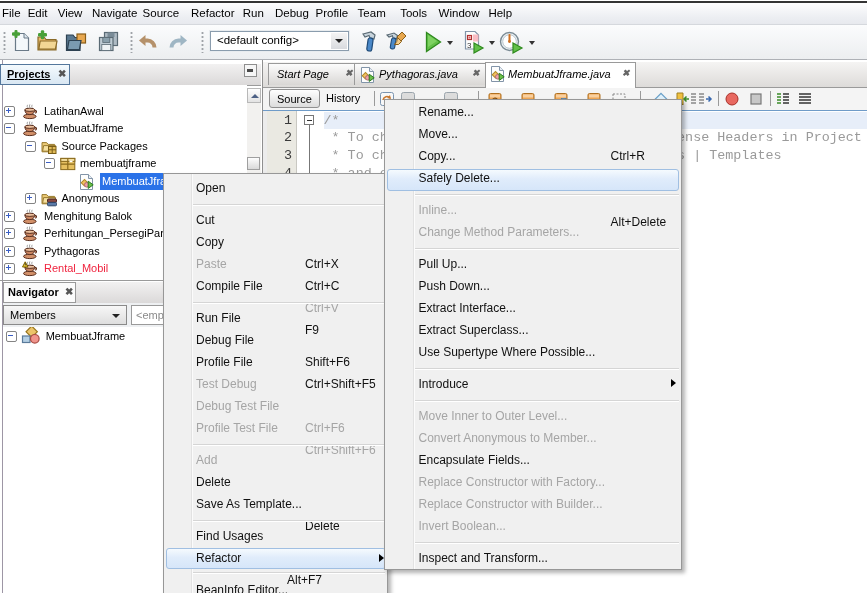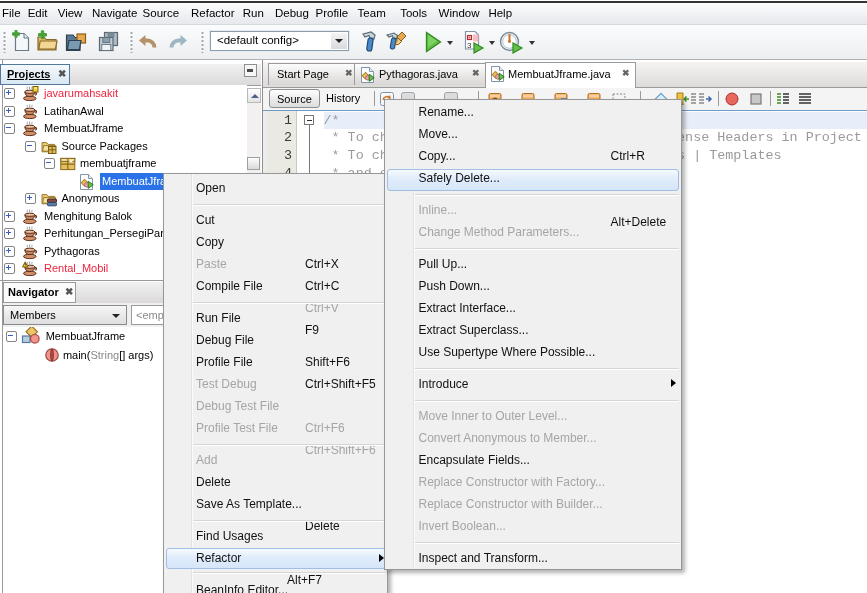--- a/index.html
+++ b/index.html
@@ -139,38 +139,20 @@
   <div class="ab ptabrow" style="left:3px;top:4px;width:258px;height:21px;"></div>
   <div class="ab" style="left:0px;top:4px;width:70px;height:21px;background:linear-gradient(#f4fafd,#d9e7f3);border:1px solid #54779c;box-sizing:border-box;">
     <span style="position:absolute;left:6px;top:3px;font-size:11px;font-weight:bold;text-decoration:underline;">Projects</span>
     <span style="position:absolute;left:57px;top:3px;font-size:10px;color:#555;font-weight:bold;">✖</span>
   </div>
   <div class="ab" style="left:244px;top:4px;width:11px;height:11px;background:#f6f6f6;border:1px solid #8e8e8e;">
     <div style="position:absolute;left:2px;top:4px;width:6px;height:2.5px;background:#4a4a4a;"></div>
   </div>
 
   <div class="ab" id="ptree" style="left:3px;top:25px;width:244px;height:222px;background:#fff;overflow:hidden;">
-      <div class="trow" style="left: 0px; top: 0px; width: 244px;">
-        <div class="ebox plus" style="left:1px;top:3.2px;">
-          <i></i>
-          <b></b>
-        </div>
-        <div style="position:absolute;left:19px;top:1px;"><svg width="17" height="16" viewBox="0 0 17 16">
-            <path d="M5.6,0.8 q-1,1.4 0,2.8" stroke="#9a9a9a" fill="none" stroke-width="0.9"></path>
-            <path d="M7.9,0.4 q-1,1.6 0,3.2" stroke="#9a9a9a" fill="none" stroke-width="0.9"></path>
-            <path d="M10.2,0.8 q-1,1.4 0,2.8" stroke="#9a9a9a" fill="none" stroke-width="0.9"></path>
-            <ellipse cx="7.8" cy="12.4" rx="6.3" ry="2.2" fill="#d29069" stroke="#5a3020" stroke-width="1"></ellipse>
-            <path d="M12.9,6.4 q3,0.3 0.5,3" stroke="#5a3020" fill="#d29069" stroke-width="1.1"></path>
-            <path d="M2.8,5.8 Q3.3,10.6 7.8,10.6 Q12.3,10.6 12.8,5.8 Z" fill="#ca8560" stroke="#5a3020" stroke-width="1"></path>
-            <ellipse cx="7.8" cy="5.8" rx="5" ry="1.6" fill="#eec29f" stroke="#5a3020" stroke-width="1"></ellipse>
-            <rect x="11" y="0.5" width="5" height="5.5" fill="#f3cf35" stroke="#7a6000" stroke-width="1"></rect>
-            <rect x="12" y="1.5" width="3" height="1.2" fill="#fcf0a8"></rect>
-          </svg></div>
-        <span style="position:absolute;left:41px;top:0;color:#f0233e;">javarumahsakit</span>
-      </div>
       <div class="trow" style="left: 0px; top: 17.5px; width: 244px;">
         <div class="ebox plus" style="left:1px;top:3.2px;">
           <i></i>
           <b></b>
         </div>
         <div style="position:absolute;left:19px;top:1px;"><svg width="17" height="16" viewBox="0 0 17 16">
             <path d="M5.6,0.8 q-1,1.4 0,2.8" stroke="#9a9a9a" fill="none" stroke-width="0.9"></path>
             <path d="M7.9,0.4 q-1,1.6 0,3.2" stroke="#9a9a9a" fill="none" stroke-width="0.9"></path>
             <path d="M10.2,0.8 q-1,1.4 0,2.8" stroke="#9a9a9a" fill="none" stroke-width="0.9"></path>
             <ellipse cx="7.8" cy="12.4" rx="6.3" ry="2.2" fill="#d29069" stroke="#5a3020" stroke-width="1"></ellipse>
@@ -355,37 +337,30 @@
         <div class="ebox" style="left:2.5px;top:3.5px;">
           <i></i>
         </div>
         <div style="position:absolute;left:18px;top:0px;"><svg width="20" height="17" viewBox="0 0 20 17">
             <rect x="6.7" y="0.7" width="8" height="8" fill="#ecc46a" stroke="#99771e" stroke-width="1.2" transform="rotate(45 10.7 4.7)"></rect>
             <rect x="1.5" y="9" width="7.5" height="6.5" fill="#b4cfe4" stroke="#5a7a9a" stroke-width="1.2"></rect>
             <circle cx="13.8" cy="11.8" r="4.3" fill="#f0948c" stroke="#a84a42" stroke-width="1.2"></circle>
           </svg></div>
         <span style="position:absolute;left:42.7px;top:0.5px;">MembuatJframe</span>
       </div>
-      <div class="trow" style="left:0;top:19.6px;width:259px;">
-        <div style="position:absolute;left:41.8px;top:1.5px;"><svg width="15" height="15" viewBox="0 0 15 15">
-            <circle cx="7" cy="7" r="6.2" fill="#f0948c" stroke="#9c4a44" stroke-width="1.2"></circle>
-            <ellipse cx="7" cy="7" rx="1.4" ry="6.2" fill="#b44a42" stroke="#7c2a24" stroke-width="0.8"></ellipse>
-          </svg></div>
-        <span style="position:absolute;left:59.9px;top:0.5px;">main(<span style="color:#8a8a8a">String</span>[] args)</span>
-      </div>
       <div style="position: absolute; z-index: -1; left: 7.5px; top: 12px; width: 1px; height: 16px; background-image: linear-gradient(rgb(170, 170, 170) 1px, transparent 1px); background-size: 1px 3px;"></div>
       <div style="position: absolute; z-index: -1; left: 7.5px; top: 28px; width: 30px; height: 1px; background-image: linear-gradient(90deg, rgb(170, 170, 170) 1px, transparent 1px); background-size: 3px 1px;"></div>
     </div>
 </div>
 
 <div class="ab" id="editor" style="left:262px;top:60px;width:605px;height:533px;background:#fff;">
   <div class="ab" style="left:0;top:0;width:1px;height:533px;background:#8f8f8f;"></div>
 
   <div class="ab" style="left:1px;top:2px;width:604px;height:26px;background:linear-gradient(#f5f4f3,#dddbd9);border-bottom:1px solid #9a9a9a;box-sizing:border-box;"></div>
-  <div id="edtabs" class="ab" style="left:0;top:0;width:604px;height:28px;">
+  <div id="edtabs" class="ab" style="left:0;top:0;width:604px;height:28px;font-style:italic;">
       <div style="position: absolute; left: 6px; top: 3px; width: 87px; height: 22px; background: linear-gradient(rgb(252, 252, 252), rgb(217, 215, 213)); border-top: 1px solid rgb(154, 154, 154); border-right: 1px solid rgb(154, 154, 154); border-left: 1px solid rgb(154, 154, 154); border-image: initial; border-bottom: none; box-sizing: border-box;">
         <span style="position:absolute;left:8px;top:4px;font-size:11px;">Start Page</span>
         <span style="position:absolute;left:76px;top:4px;font-size:9px;color:#666;font-weight:bold;">✖</span>
       </div>
       <div style="position: absolute; left: 92px; top: 3px; width: 145px; height: 22px; background: linear-gradient(rgb(252, 252, 252), rgb(217, 215, 213)); border-top: 1px solid rgb(154, 154, 154); border-right: 1px solid rgb(154, 154, 154); border-left: 1px solid rgb(154, 154, 154); border-image: initial; border-bottom: none; box-sizing: border-box;">
         <div style="position:absolute;left:5px;top:3px;"><svg width="15" height="16" viewBox="0 0 15 16">
             <path d="M1.5,0.5 H9.5 L13.5,4.5 V15.5 H1.5 Z" fill="#fdfdfd" stroke="#8294a8" stroke-width="1"></path>
             <path d="M9.5,0.5 L9.5,4.5 L13.5,4.5" fill="#e8eef4" stroke="#8294a8" stroke-width="1"></path>
             <rect x="3.2" y="6.4" width="4.6" height="4.6" fill="#f0c060" stroke="#b08828" stroke-width="1" transform="rotate(45 5.5 8.7)"></rect>
             <circle cx="7.8" cy="10.8" r="2.3" fill="#f0a0a8" stroke="#b06a72" stroke-width="1"></circle>

